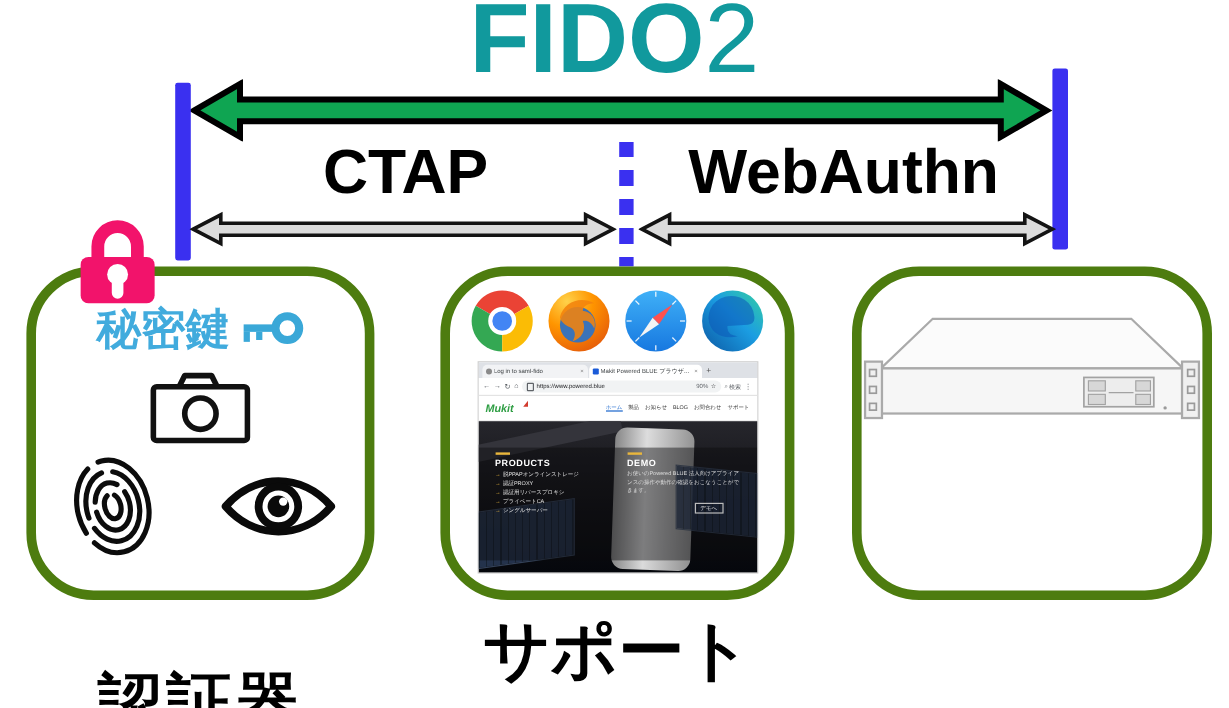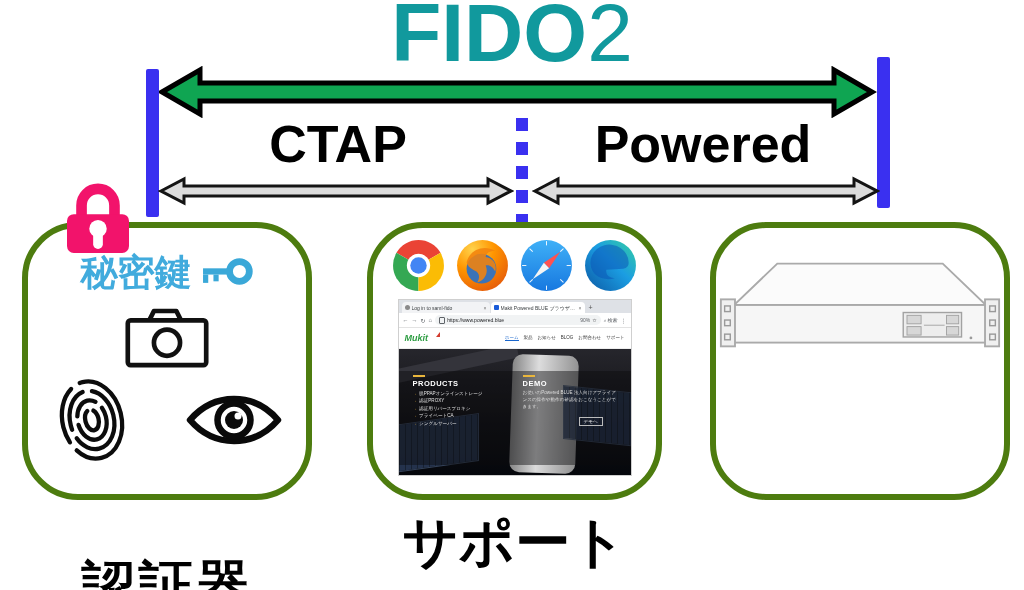--- a/index.html
+++ b/index.html
@@ -17,21 +17,21 @@
   .vbar{position:absolute;width:13px;background:#3a30f0;border-radius:2px;}
   .vbar-left{left:146px;top:69px;height:148px;}
   .vbar-right{left:877px;top:57px;height:151px;}
   .dashes{position:absolute;left:516px;top:118px;width:12px;height:104px;
           background:repeating-linear-gradient(180deg,#3a30f0 0 13px,transparent 13px 24px);}
   .proto{position:absolute;top:114px;font-weight:700;color:#000000;font-size:52px;text-align:center;}
   .proto-ctap{left:160px;width:356px;}
   .proto-webauthn{left:530px;width:346px;}
 
   
-  .node-box{position:absolute;top:222px;height:278px;background:#fff;border:6px solid #4d7c0f;
+  .node-box{position:absolute;top:222px;height:278px;background:#fff;border:8px solid #4d7c0f;
             border-radius:56px;box-sizing:border-box;}
   .box-auth{left:22px;width:290px;}
   .box-browser{left:367px;width:295px;}
   .box-rp{left:710px;width:300px;}
   .node-label{position:absolute;top:506px;font-size:55px;font-weight:800;color:#000;
               text-align:center;white-space:nowrap;}
   .l-auth{left:22px;width:290px;letter-spacing:2px;margin-top:44px;}
   .l-browser{left:367px;width:295px;}
   .l-rp{left:690px;width:334px;}
 
@@ -105,21 +105,21 @@
 
   <svg class="abs" style="left:156px;top:66px" width="722" height="52" viewBox="0 0 722 52">
     <path d="M6,26 L44,4 L44,17 L678,17 L678,4 L716,26 L678,48 L678,35 L44,35 L44,48 Z" fill="#0fa552" stroke="#000" stroke-width="5"></path>
   </svg>
 
   <div class="vbar vbar-left"></div>
   <div class="vbar vbar-right"></div>
   <div class="dashes"></div>
 
   <div class="proto proto-ctap">CTAP</div>
-  <div class="proto proto-webauthn">Powered</div>
+  <div class="proto proto-webauthn">WebAuthn</div>
 
   <svg class="abs" style="left:158px;top:176px" width="356" height="30" viewBox="0 0 356 30">
     <path d="M3,15 L26,3 L26,10 L330,10 L330,3 L353,15 L330,27 L330,20 L26,20 L26,27 Z" fill="#dcdcdc" stroke="#141414" stroke-width="3"></path>
   </svg>
   <svg class="abs" style="left:532px;top:176px" width="348" height="30" viewBox="0 0 348 30">
     <path d="M3,15 L26,3 L26,10 L322,10 L322,3 L345,15 L322,27 L322,20 L26,20 L26,27 Z" fill="#dcdcdc" stroke="#141414" stroke-width="3"></path>
   </svg>
 
   <div class="node-box box-auth">
     <div class="keyrow">

